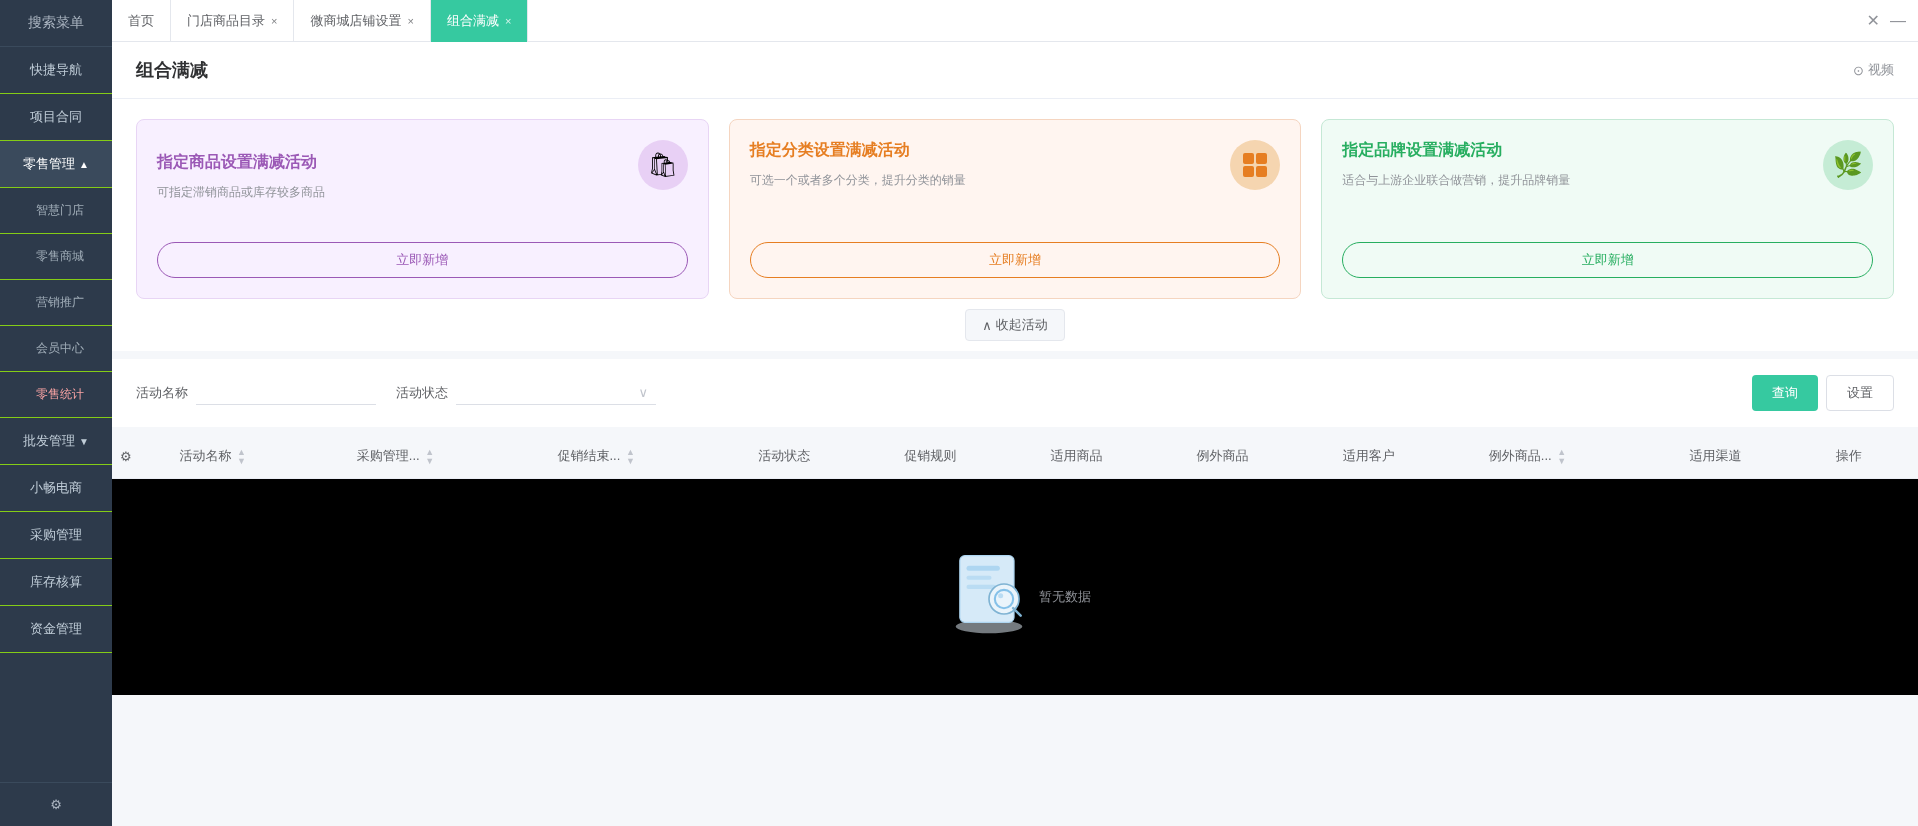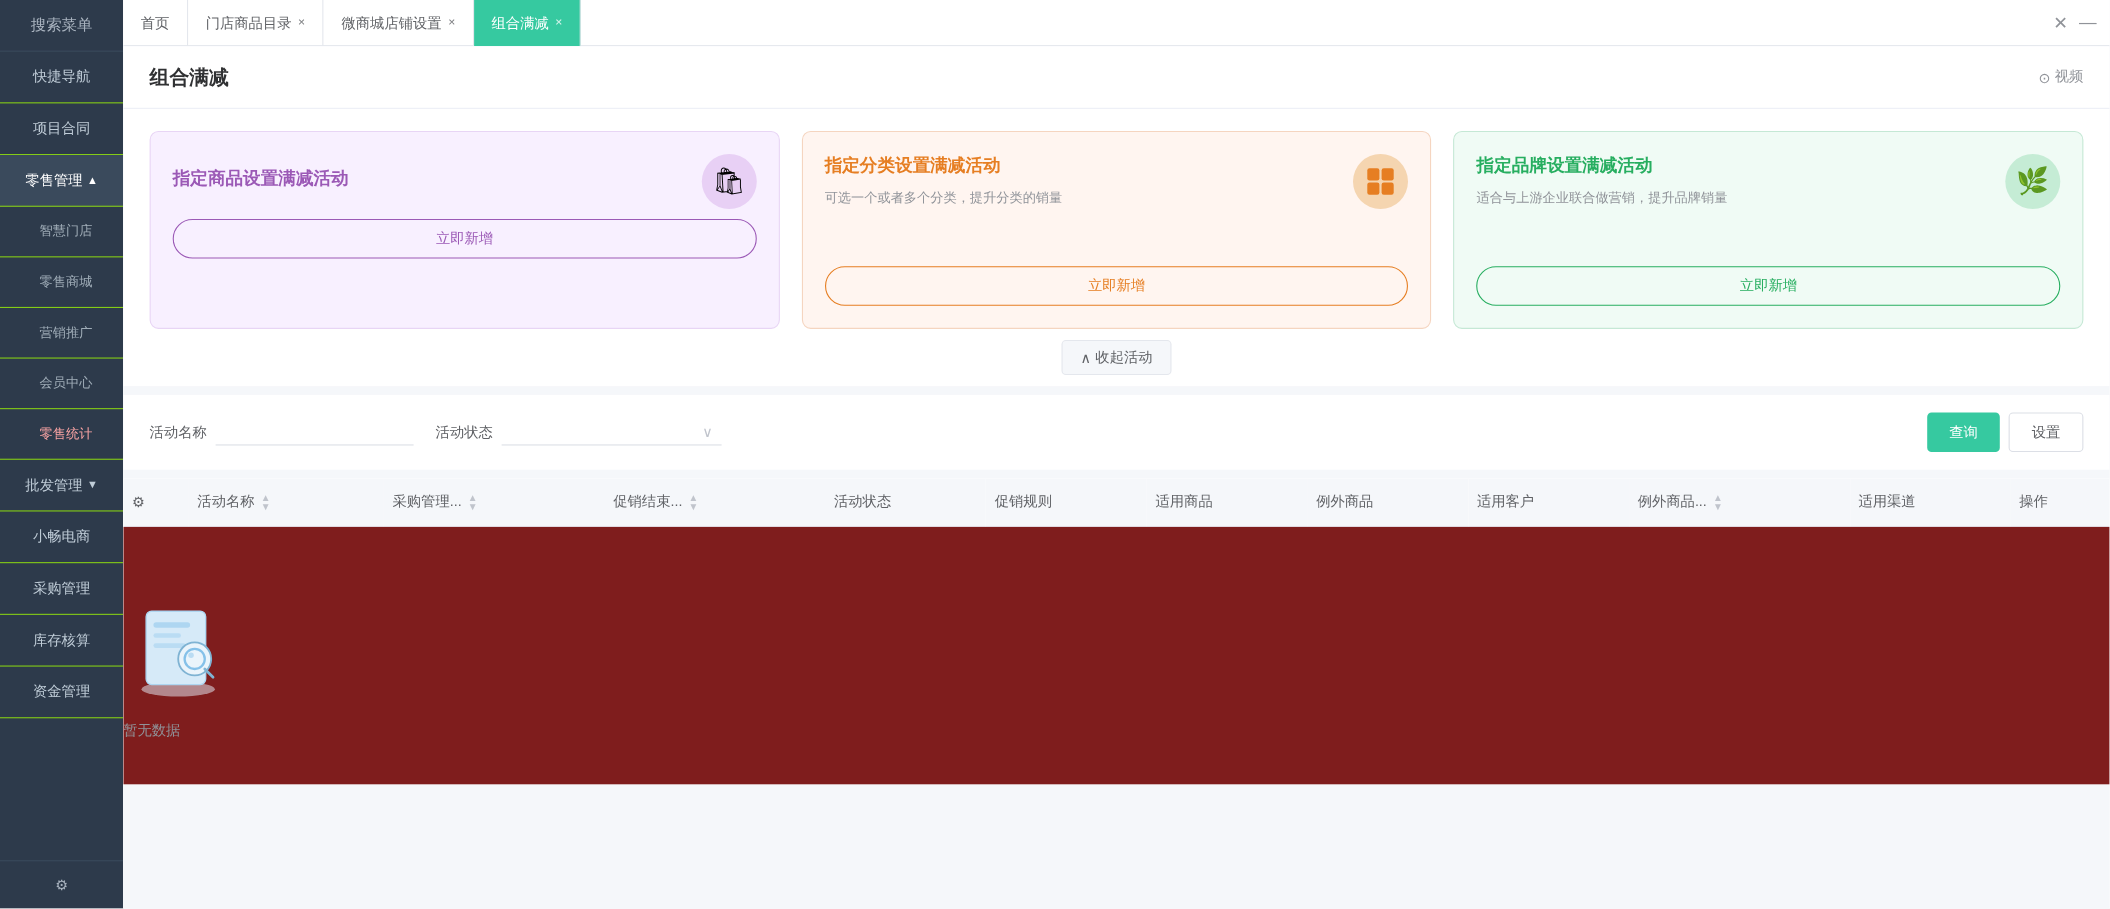--- a/index.html
+++ b/index.html
@@ -303,24 +303,25 @@
       font-size: 9px;
       color: #c0c4cc;
       vertical-align: middle;
       margin-left: 2px;
       line-height: 1;
     }
 
     
     .empty-state {
       display: flex;
-      flex-direction: column;
+      flex-direction: row;
+      align-items: center;
       justify-content: center;
       padding: 60px 0 40px 0;
-      background: #7f1d1d;
+      background: #000000;
     }
     .empty-icon {
       width: 100px;
       height: 100px;
       margin-bottom: 16px;
     }
     .empty-text { color: #909399; font-size: 13px; }
 
     
     ::-webkit-scrollbar { width: 6px; height: 6px; }
@@ -415,20 +416,21 @@
     </div>
 
     <div class="activity-section">
       <div class="activity-cards">
 
         <div class="activity-card card-purple">
           <div class="card-icon">
             <span>🛍</span>
           </div>
           <div class="card-title">指定商品设置满减活动</div>
+          <div class="card-desc">可指定滞销商品或库存较多商品</div>
           <button class="card-btn">立即新增</button>
         </div>
 
         <div class="activity-card card-orange">
           <div class="card-icon">
             <svg width="28" height="28" viewBox="0 0 28 28">
               <rect x="2" y="2" width="11" height="11" rx="2" fill="#e67e22"></rect>
               <rect x="15" y="2" width="11" height="11" rx="2" fill="#e67e22"></rect>
               <rect x="2" y="15" width="11" height="11" rx="2" fill="#e67e22"></rect>
               <rect x="15" y="15" width="11" height="11" rx="2" fill="#e67e22"></rect>

